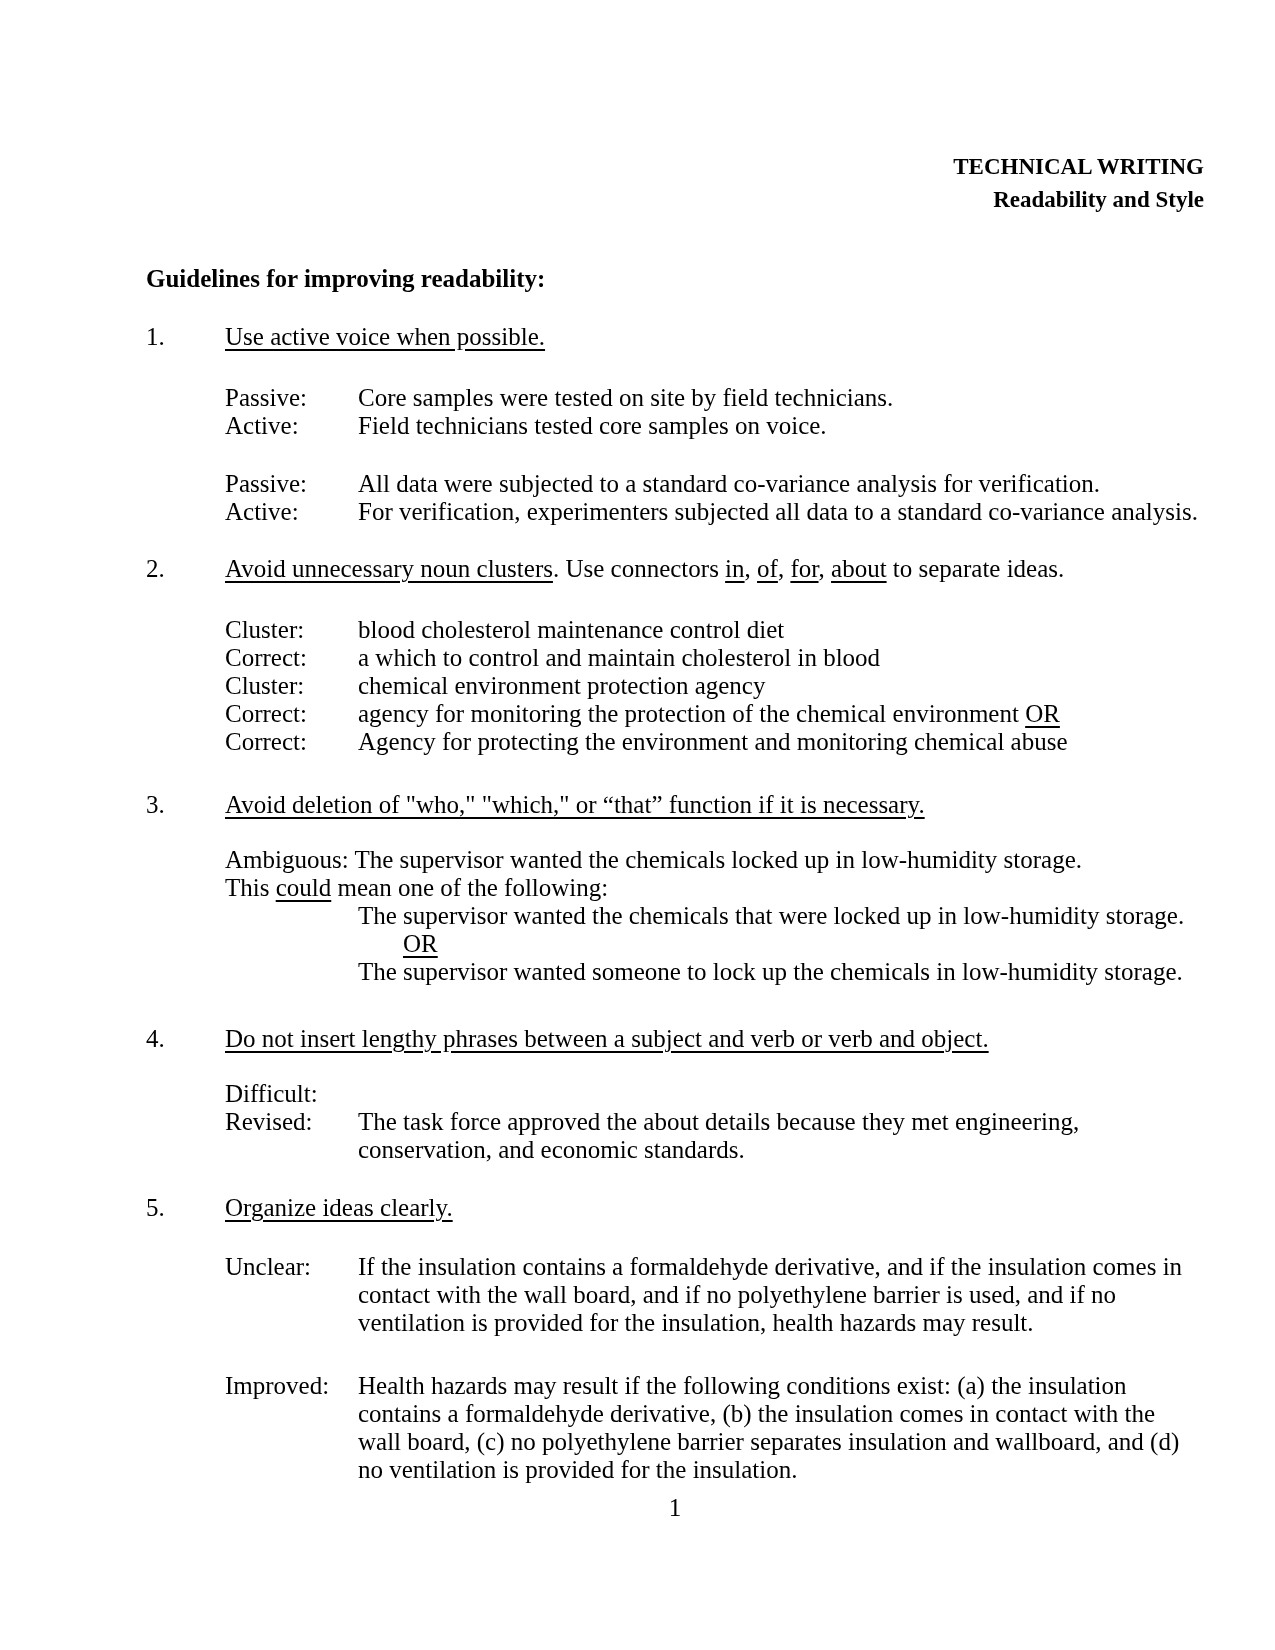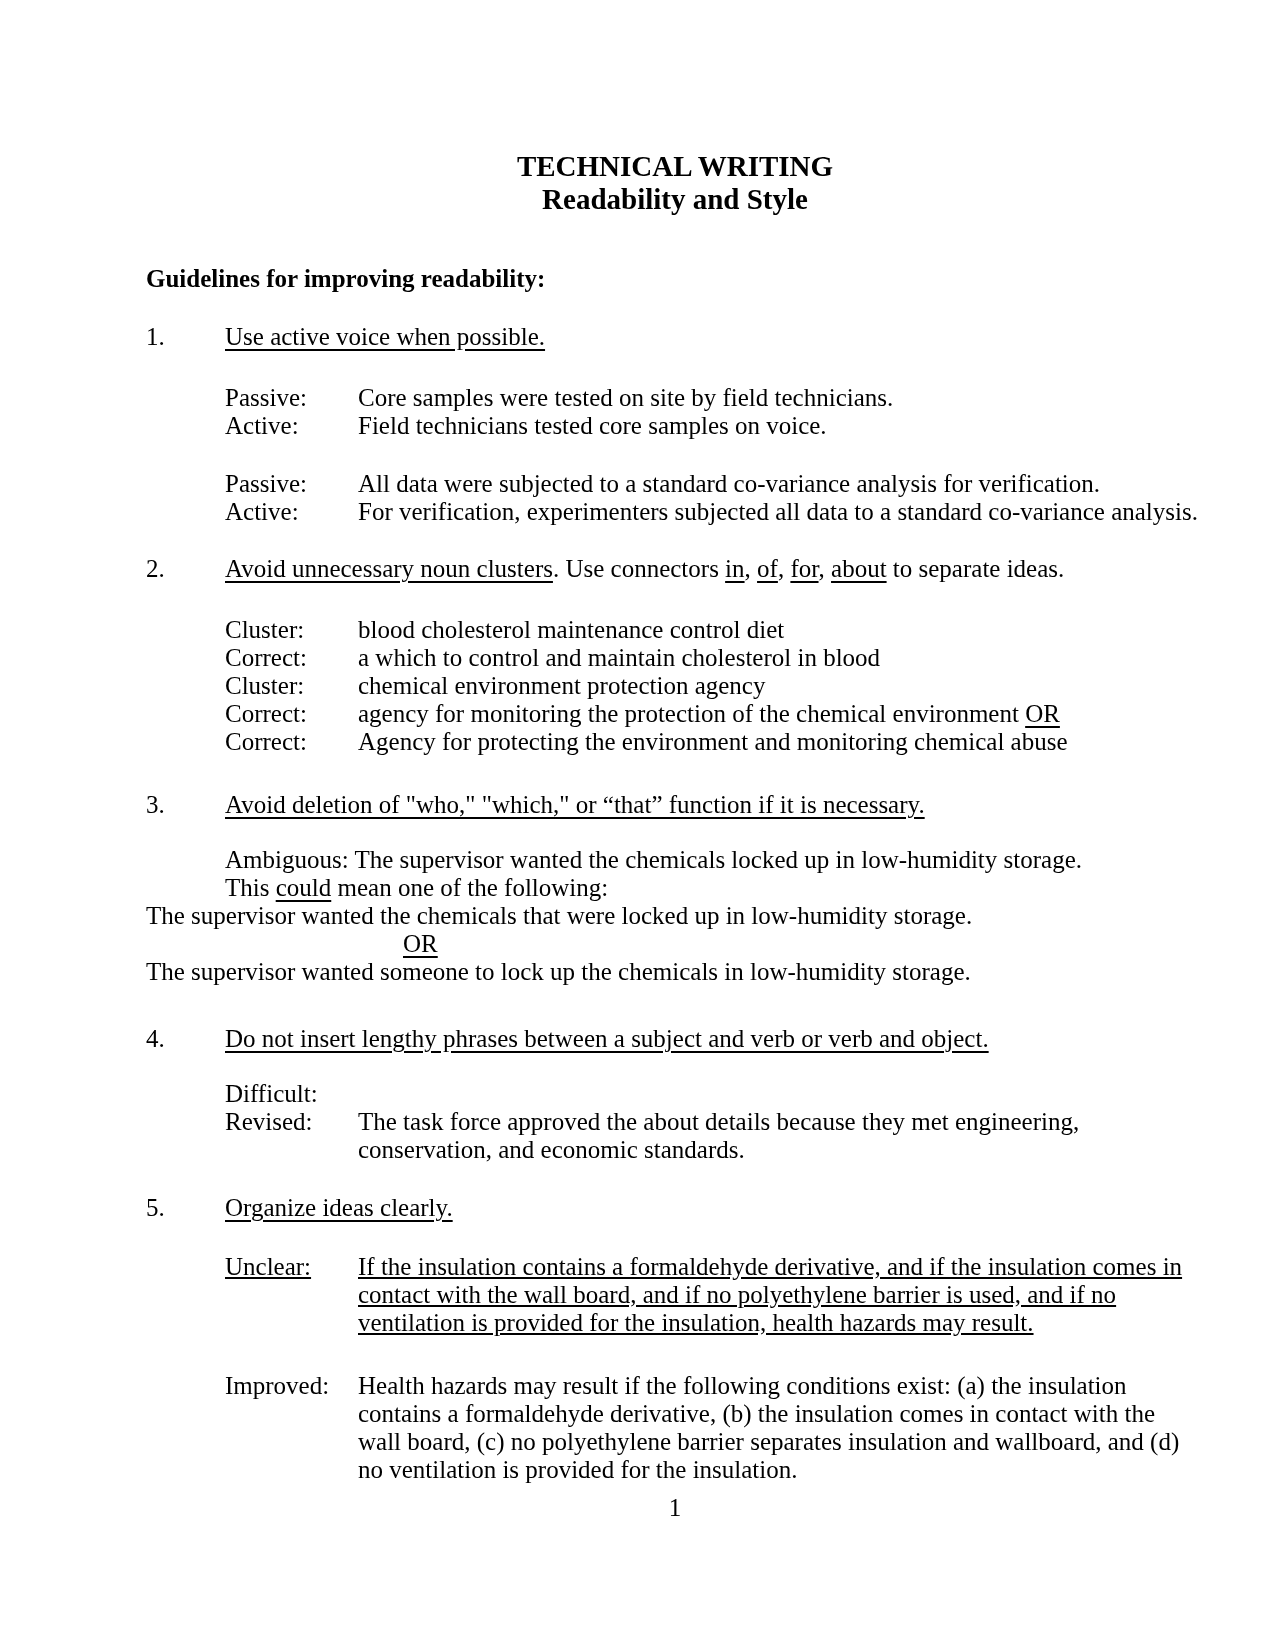--- a/index.html
+++ b/index.html
@@ -10,37 +10,37 @@
     background:#ffffff;
     color:#000;
     font-family:"Liberation Serif", serif;
     font-size:25px;
     line-height:28px;
     box-sizing:border-box;
     padding:150px 0 0 146px;
     overflow:hidden;
   }
   .content { width:1058px; }
-  .title { text-align:center; font-weight:bold; font-size:29px; line-height:33px; }
+  .title { text-align:right; font-weight:bold; font-size:23px; line-height:33px; }
   .bold-heading { font-weight:bold; margin-top:49px; }
   .item-row { display:flex; }
   .num { width:79px; flex:none; }
   .hd { white-space:pre-wrap; }
   .u { text-decoration:underline; text-decoration-thickness:2px; text-underline-offset:4px;margin-top:24px; }
   .ex { display:flex; margin-left:79px; }
   .label { width:133px; flex:none; }
   .lines { white-space:pre-line; }
   .indent1 { margin-left:79px; }
-  .indent2 { }
+  .indent2 { margin-left:212px; }
   .indent3 { margin-left:257px; }
   .pre { white-space:pre-wrap; }
   .mt27 { margin-top:27px; }
   .mt29 { margin-top:29px; }
   .mt30 { margin-top:30px; }
-  .mt31 { margin-top:31px;text-decoration:underline; }
+  .mt31 { margin-top:31px; }
   .mt33 { margin-top:33px; }
   .mt35 { margin-top:35px; }
   .mt39 { margin-top:39px; }
   .footer { margin-top:10px; text-align:center; }
 </style>
 </head>
 <body>
 
 <div class="page">
   <div class="content">

